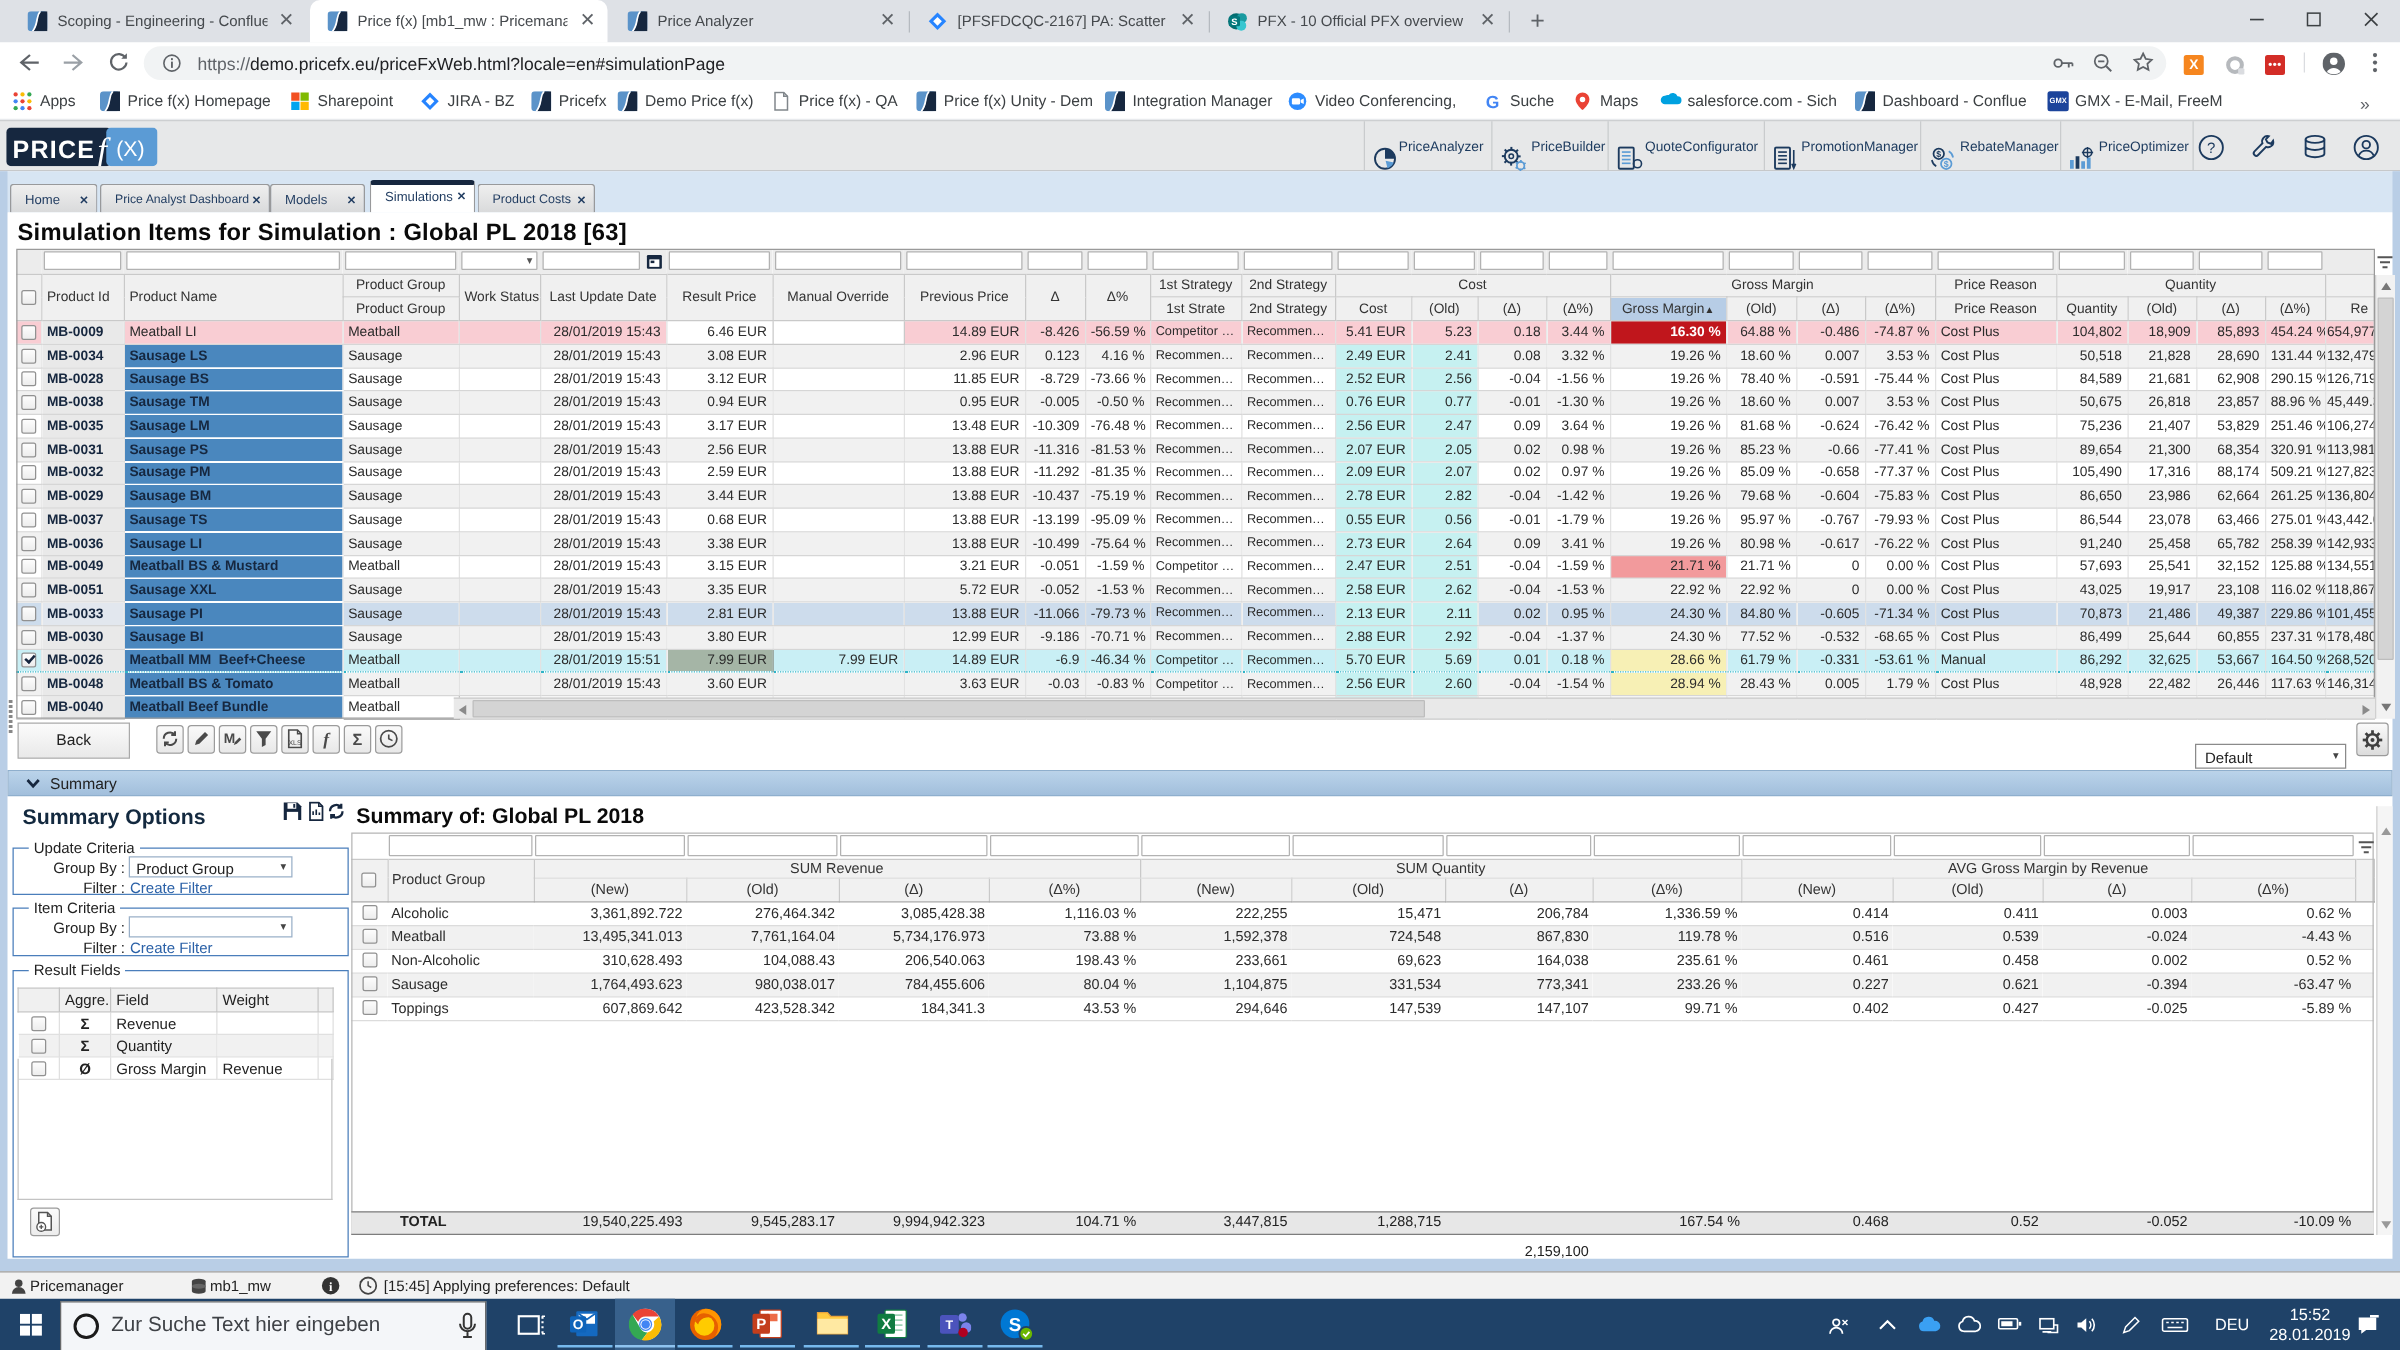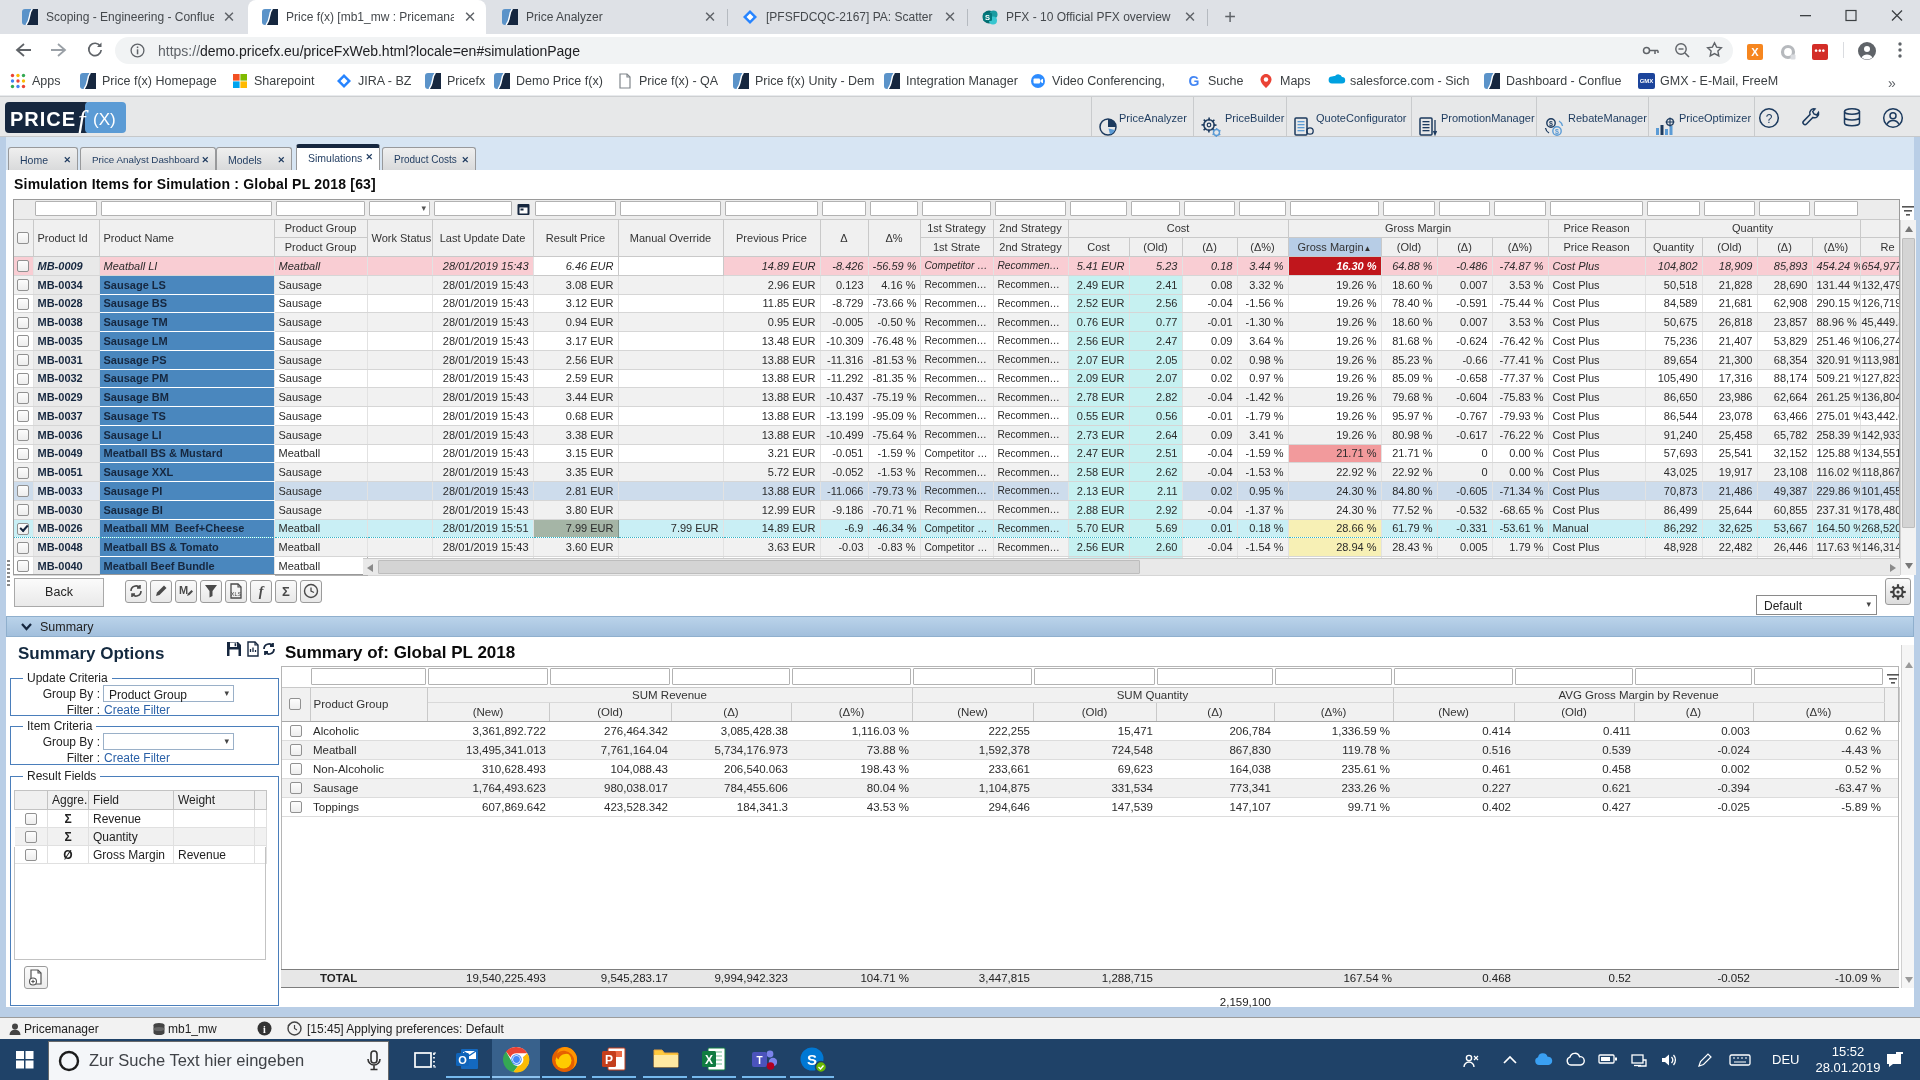--- a/index.html
+++ b/index.html
@@ -29,31 +29,31 @@
 .modbtn span{position:absolute;top:15px;}
 .modbtn svg{position:absolute;top:9px;}
 #apptabs{position:absolute;left:0;top:137px;width:1920px;height:33px;background:#d7e5f3;}
 .atab{position:absolute;top:10px;height:23px;background:linear-gradient(#efefef,#d9dadb);border:1px solid #98999b;border-bottom:none;border-radius:3px 3px 0 0;font-size:10.5px;color:#1e3a5f;}
 .atab .tx{position:absolute;left:11px;top:6px;white-space:nowrap;}
 .atab .x{position:absolute;right:6px;top:7px;font-weight:bold;font-size:9px;color:#1e3a5f;}
 .atab.act{top:7px;height:26px;background:#fff;border-top:4px solid #16273f;}
 .atab.act .tx{top:4px;}
 .atab.act .x{top:4px;}
 #whitebody{position:absolute;left:6px;top:170px;width:1908px;height:847px;background:#fff;}
-#pagetitle{position:absolute;left:14px;top:176px;font-size:14px;font-weight:bold;color:#0a0a0a;letter-spacing:.2px;}
+#pagetitle{position:absolute;left:14px;top:176px;font-size:19px;font-weight:bold;color:#0a0a0a;letter-spacing:.2px;}
 
 #grid{position:absolute;left:13px;top:199px;border-collapse:collapse;table-layout:fixed;width:1886px;font-size:11px;color:#2b2b2b;}
 #grid td,#grid th{overflow:hidden;white-space:nowrap;padding:0 4px;border-right:1px solid #e2e2e2;border-bottom:1px solid #d6d6d6;height:18.76px;font-weight:normal;text-align:left;}
 #grid tr.frow td{background:#ececec;border-right:none;border-bottom:1px solid #c9c9c9;height:20px;padding:0 2px;}
 #grid tr.hrow th{background:#f0f0f0;border-right:1px solid #c9c9c9;border-bottom:1px solid #c9c9c9;color:#333;text-align:center;}
 .finp{display:block;width:100%;height:15px;background:#fff;border:1px solid #b2b2b2;border-radius:1px;}
 #grid td.num,#sumtable td.num,.num{text-align:right !important;}
 tr.odd td{background:#fff;}
 tr.even td{background:#f1f1f1;}
-tr.pink td{background:#f9cdd3;font-style:italic;}
+tr.pink td{background:#f9cdd3;}
 tr.blue td{background:#cddcec;}
 tr.cyan td{background:#c9eff5;}
 #grid tr.cyan td{border-top:1px dotted #2fb3c6;border-bottom:1px dotted #2fb3c6;}
 #grid td.idc{background:#e9e9e9;color:#16273f;font-weight:bold;}
 #grid tr.pink td.idc{background:#e9e9e9;}
 #grid tr.blue td.idc{background:#e2e7ee;}
 #grid td.namec{background:#4a87be;color:#16273f;font-weight:bold;border-bottom:1px solid #fff;}
 #grid tr.pink td.namec{background:#f9cdd3;color:#2b2b2b;font-weight:normal;border-bottom:1px solid #d6d6d6;}
 #grid td.cyc{background:#c6f1f1;}
 #grid tr.pink td.cyc{background:#f9cdd3;}

